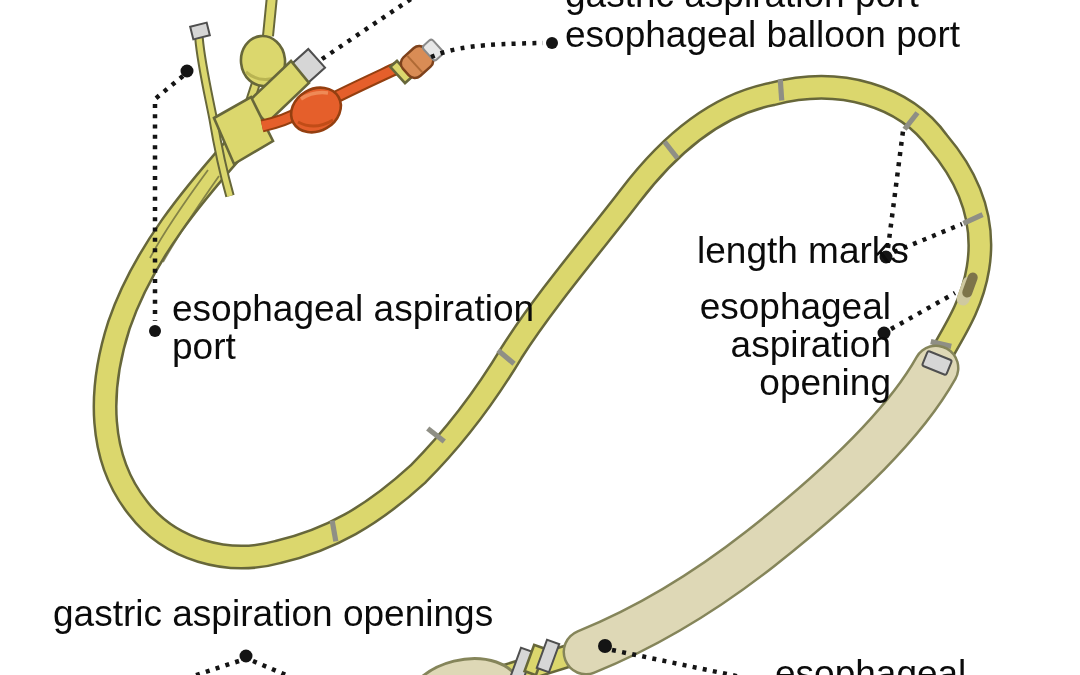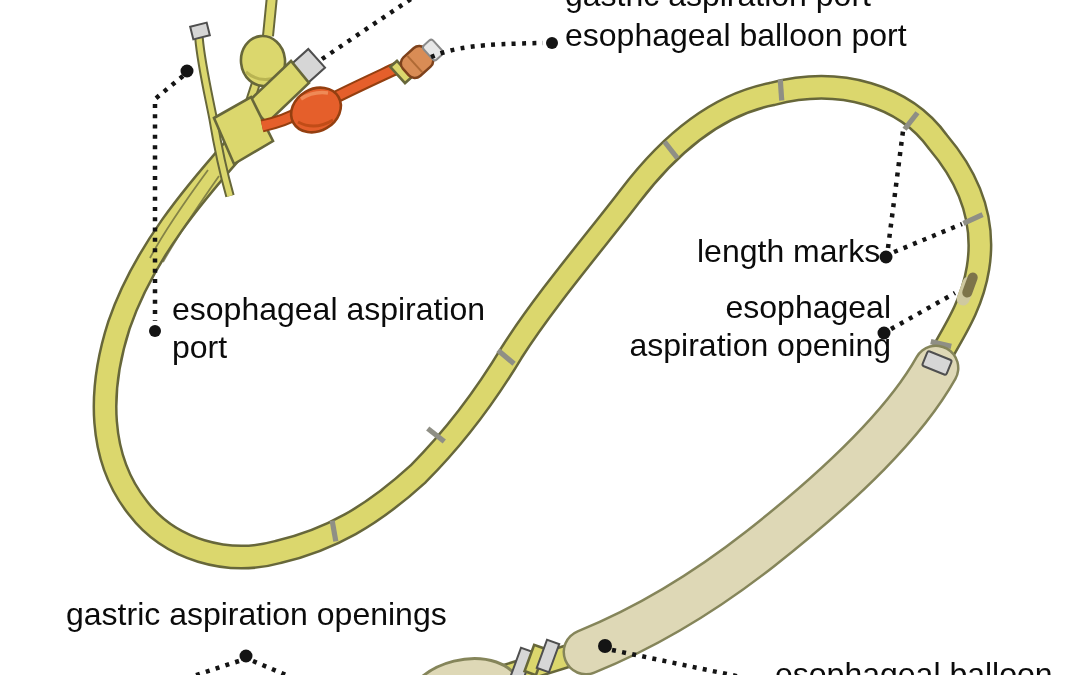--- a/index.html
+++ b/index.html
@@ -10,21 +10,21 @@
     --gray_fitting:#d6d6d6; --gray_fitting_outline:#4f4f4f;
   }
   html,body{margin:0;padding:0;background:#fff;}
   #canvas{
     position:relative;width:1080px;height:675px;overflow:hidden;
     background:var(--background);
     font-family:"Liberation Sans", sans-serif;
   }
   #art{position:absolute;left:0;top:0;}
   .lbl{
-    position:absolute;font-size:32px;line-height:38px;color:var(--text);
+    position:absolute;font-size:37px;line-height:38px;color:var(--text);
     white-space:pre-line;letter-spacing:0px;
   }
   .lbl.center{text-align:right;}
   
   .tube-o{fill:none;stroke:var(--tube_outline);}
   .tube-f{fill:none;stroke:var(--tube);}
   .bal-o{fill:none;stroke:var(--balloon_outline);stroke-linecap:round;}
   .bal-f{fill:none;stroke:var(--balloon);stroke-linecap:round;}
   .bal-shape{fill:var(--balloon);stroke:var(--balloon_outline);stroke-width:3;}
   .mark{fill:var(--length_mark);}
@@ -157,16 +157,16 @@
   <div class="lbl" style="left:565px;top:16px;">esophageal balloon port</div>
 
   <div class="lbl" style="left:697px;top:232px;">length marks</div>
 
   <div class="lbl" style="left:172px;top:290px;">esophageal aspiration
 port</div>
 
   <div class="lbl center" style="left:611px;top:288px;width:280px;">esophageal
 aspiration opening</div>
 
-  <div class="lbl" style="left:66px;top:595px;text-align:center;">gastric aspiration openings</div>
+  <div class="lbl" style="left:53px;top:595px;text-align:center;">gastric aspiration openings</div>
 
   <div class="lbl" style="left:775px;top:655px;">esophageal balloon</div>
 </div>
 
 </body></html>

